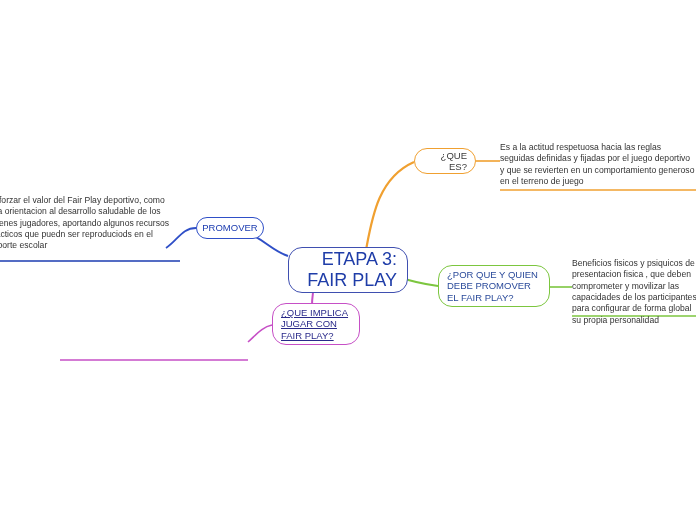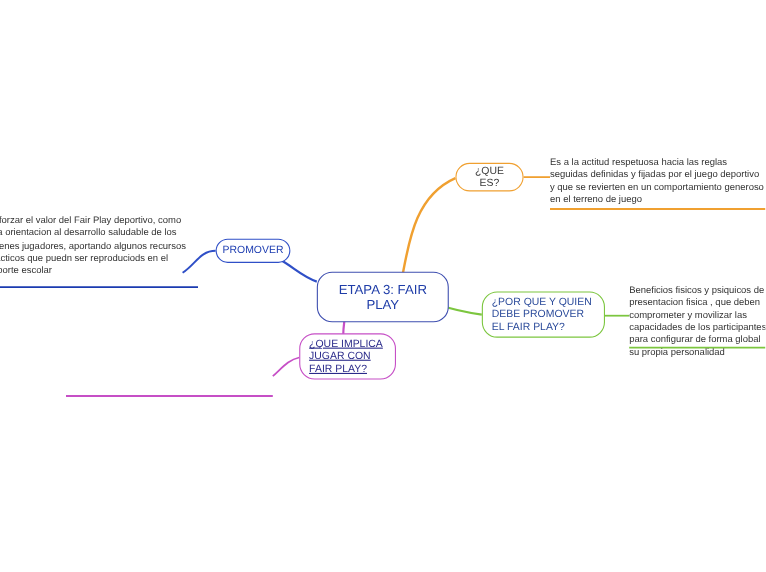--- a/index.html
+++ b/index.html
@@ -24,28 +24,28 @@
     pointer-events: none;
   }
   .node {
     position: absolute;
     box-sizing: border-box;
     border-radius: 14px;
     background: #ffffff;
     display: flex;
     align-items: center;
     justify-content: center;
-    text-align: center;
+    text-align: right;
     line-height: 1.18;
     color: #222222;
   }
   .node-central {
     border: 1.5px solid #3f4fb0;
     color: #1f3da8;
-    font-size: 12px;
+    font-size: 18px;
     padding: 22px 10px;
   }
   .node-branch {
     font-size: 9.5px;
     padding: 5px 8px;
   }
   .n-objetivo { border: 1.3px solid #2f4fc7; color: #1b3bb0; }
   .n-ques     { border: 1.3px solid #f0a030; color: #3a3a3a; }
   .n-porque   { border: 1.3px solid #7cc63f; color: #2a4a9a; text-align: left; justify-content: flex-start; }
   .n-implica  { border: 1.3px solid #c64fc6; color: #2a2a8a; text-align: left; justify-content: flex-start; text-decoration: underline; }

